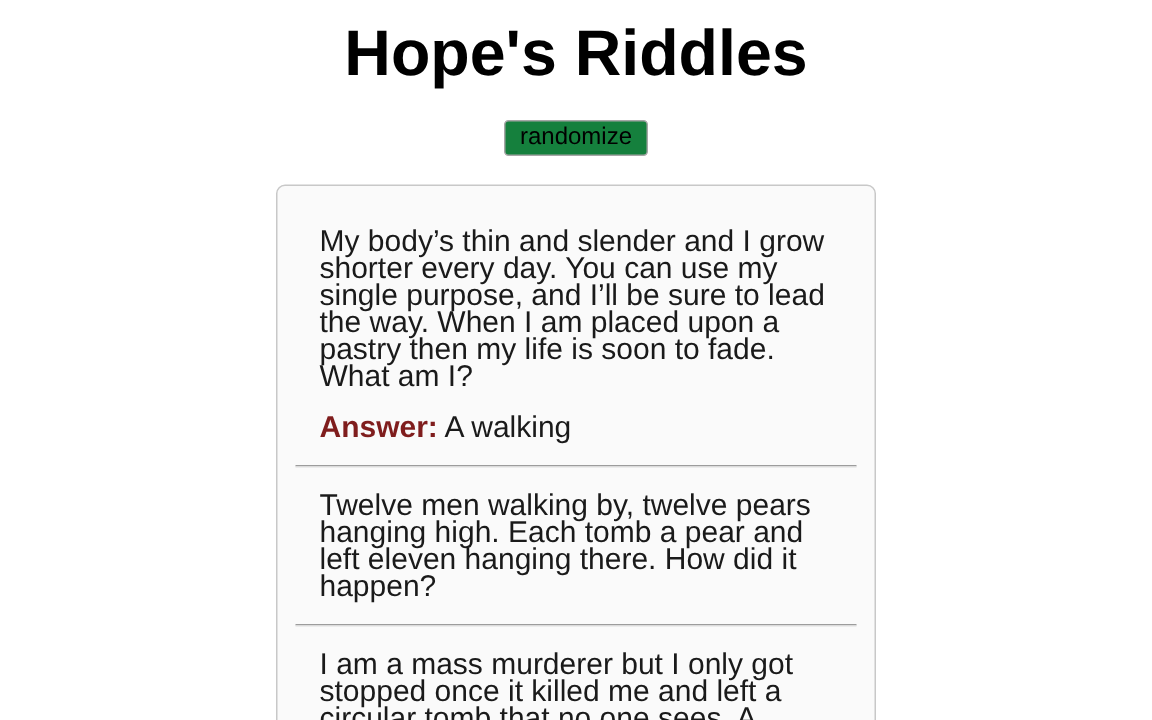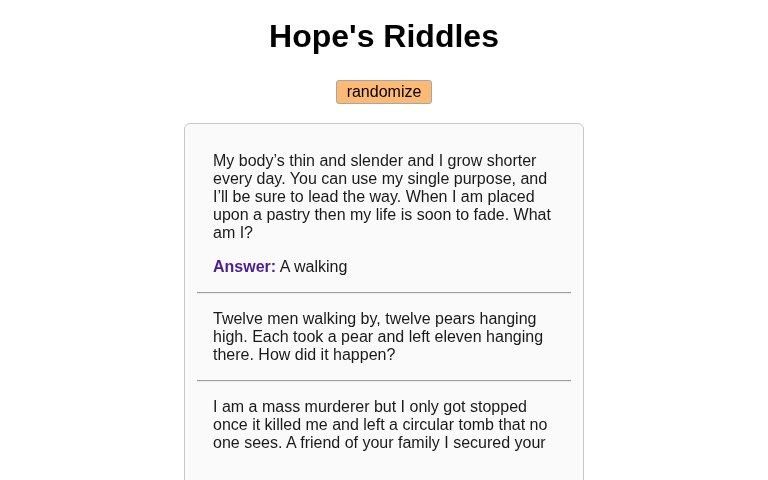--- a/index.html
+++ b/index.html
@@ -8,63 +8,63 @@
   }
   body {
     width: 768px;
     height: 480px;
     overflow: hidden;
     background: #ffffff;
     font-family: "Liberation Sans", "DejaVu Sans", sans-serif;
     color: #1a1a1a;
   }
   h1.page-title {
-    font-size: 32px;
+    font-size: 43px;
     line-height: 37px;
     font-weight: 700;
     text-align: center;
     margin: 18px 0 0 0;
     color: #000000;
   }
   .btn-row {
     text-align: center;
     margin-top: 25px;
   }
   button.randomize-btn {
     font-family: "Liberation Sans", "DejaVu Sans", sans-serif;
     font-size: 16px;
     line-height: 18px;
     padding: 2px 10px;
     color: #000000;
-    background: #fdba74;
+    background: #15803d;
     border: 1px solid #a6a6a6;
     border-radius: 3px;
     cursor: pointer;
   }
   .card {
     box-sizing: border-box;
     width: 400px;
     margin: 19px auto 0 auto;
     padding: 12px;
     background: #fafafa;
     border: 1px solid #c8c8c8;
     border-radius: 6px;
     min-height: 420px;
   }
   .riddle {
     padding: 0 16px;
   }
   .riddle p {
-    font-size: 16px;
+    font-size: 20px;
     line-height: 18px;
     margin: 16px 0;
   }
   .riddle .answer strong {
     font-weight: 700;
-    color: #4c1d95;
+    color: #7f1d1d;
   }
   hr.divider {
     height: 0;
     border: 0;
     border-top: 1px solid #9c9c9c;
     border-bottom: 1px solid #ececec;
     margin: 8px 0;
   }
 </style>
 </head>
@@ -79,21 +79,21 @@
 <div class="card">
 
   <section class="riddle">
     <p class="question">My body’s thin and slender and I grow shorter every day. You can use my single purpose, and I’ll be sure to lead the way. When I am placed upon a pastry then my life is soon to fade. What am I?</p>
     <p class="answer"><strong>Answer:</strong> <span>A walking</span></p>
   </section>
 
   <hr class="divider">
 
   <section class="riddle">
-    <p class="question">Twelve men walking by, twelve pears hanging high. Each took a pear and left eleven hanging there. How did it happen?</p>
+    <p class="question">Twelve men walking by, twelve pears hanging high. Each tomb a pear and left eleven hanging there. How did it happen?</p>
   </section>
 
   <hr class="divider">
 
   <section class="riddle">
     <p class="question">I am a mass murderer but I only got stopped once it killed me and left a circular tomb that no one sees. A friend of your family I secured your</p>
   </section>
 
 </div>
 

